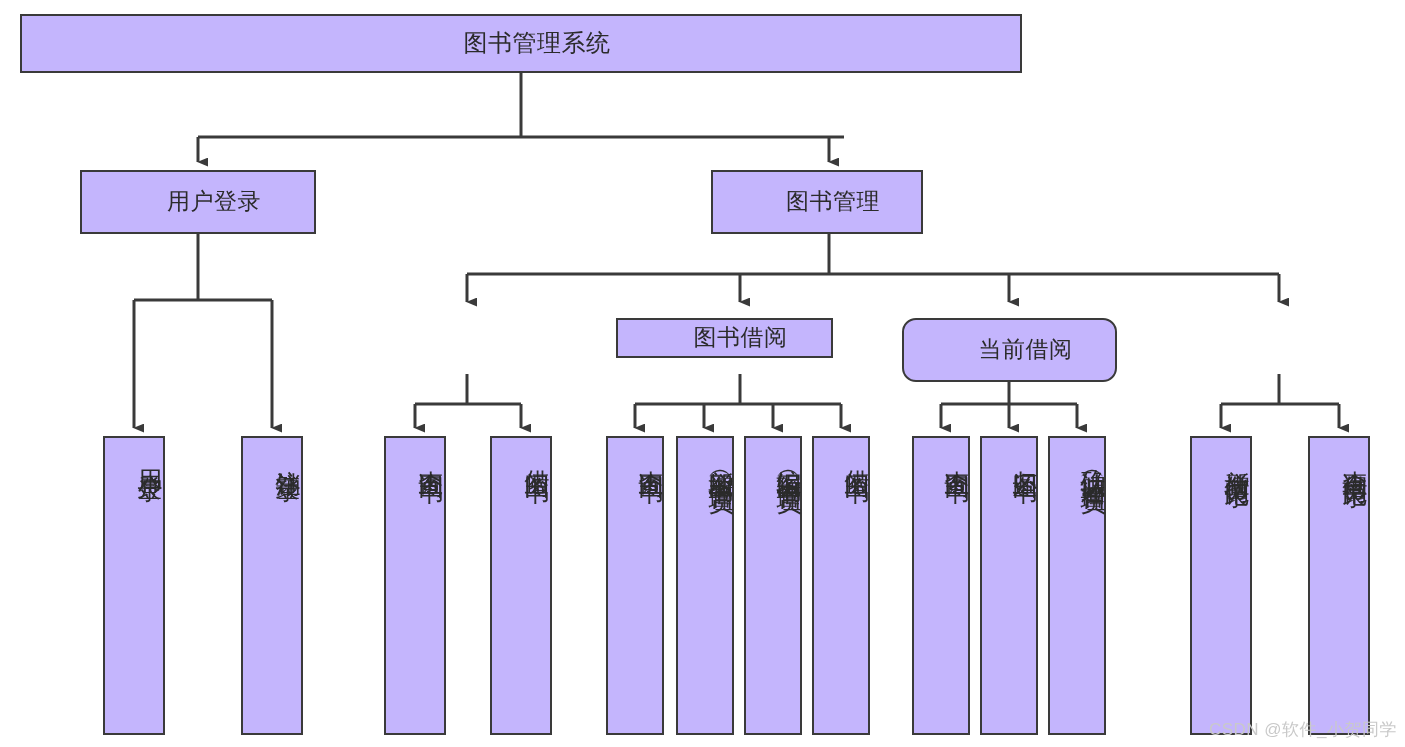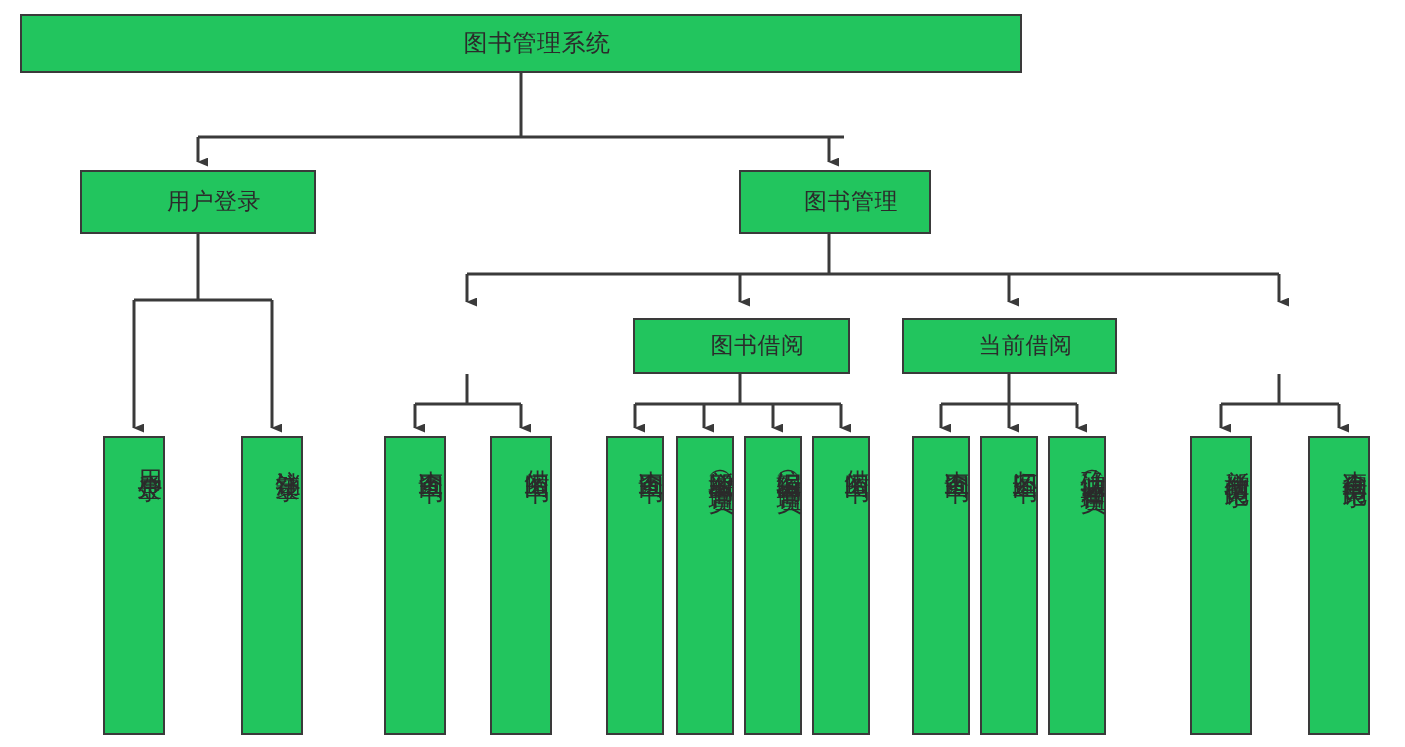--- a/index.html
+++ b/index.html
@@ -22,21 +22,21 @@
     left: 0;
     top: 0;
     width: 1405px;
     height: 747px;
     pointer-events: none;
   }
   .node {
     position: absolute;
     box-sizing: border-box;
     border: 2.5px solid #3a3a3a;
-    background: #22c55e;
+    background: #c4b5fd;
     display: flex;
     align-items: center;
     justify-content: center;
     color: #2b2b2b;
     padding-left: 32px;
   }
   .node-h {
     font-size: 23px;
     letter-spacing: 0.5px;
     line-height: 1.2;
@@ -128,30 +128,30 @@
   </svg>
 
   <div class="node node-root" style="left:20px; top:14px; width:1002px; height:59px;">
     <span class="node-h">图书管理系统</span>
   </div>
 
   <div class="node" style="left:80px; top:170px; width:236px; height:64px;">
     <span class="node-h">用户登录</span>
   </div>
 
-  <div class="node" style="left:711px; top:170px; width:192px; height:64px;margin-left:28px;">
+  <div class="node" style="left:711px; top:170px; width:212px; height:64px;">
     <span class="node-h">图书管理</span>
   </div>
 
 
-  <div class="node" style="left:633px; top:318px; width:217px; height:56px;">
+  <div class="node" style="left:616px; top:318px; width:217px; height:40px;">
     <span class="node-h">图书借阅</span>
   </div>
 
-  <div class="node" style="left:902px; top:318px; width:215px; height:56px;">
+  <div class="node" style="left:902px; top:318px; width:215px; height:64px;border-radius:14px;">
     <span class="node-h">当前借阅</span>
   </div>
 
 
   <div class="node node-v" style="left:103px; top:436px; width:62px; height:299px;">
     <span class="vtext">用户登录</span>
   </div>
 
   <div class="node node-v" style="left:241px; top:436px; width:62px; height:299px;">
     <span class="vtext">注销登录</span>
@@ -194,14 +194,15 @@
   </div>
 
   <div class="node node-v" style="left:1190px; top:436px; width:62px; height:299px;">
     <span class="vtext">新增借阅记录</span>
   </div>
 
   <div class="node node-v" style="left:1308px; top:436px; width:62px; height:299px;">
     <span class="vtext">查询借阅记录</span>
   </div>
 
+  <div class="watermark">CSDN @软件_小贺同学</div>
 
 </div>
 
 </body></html>

